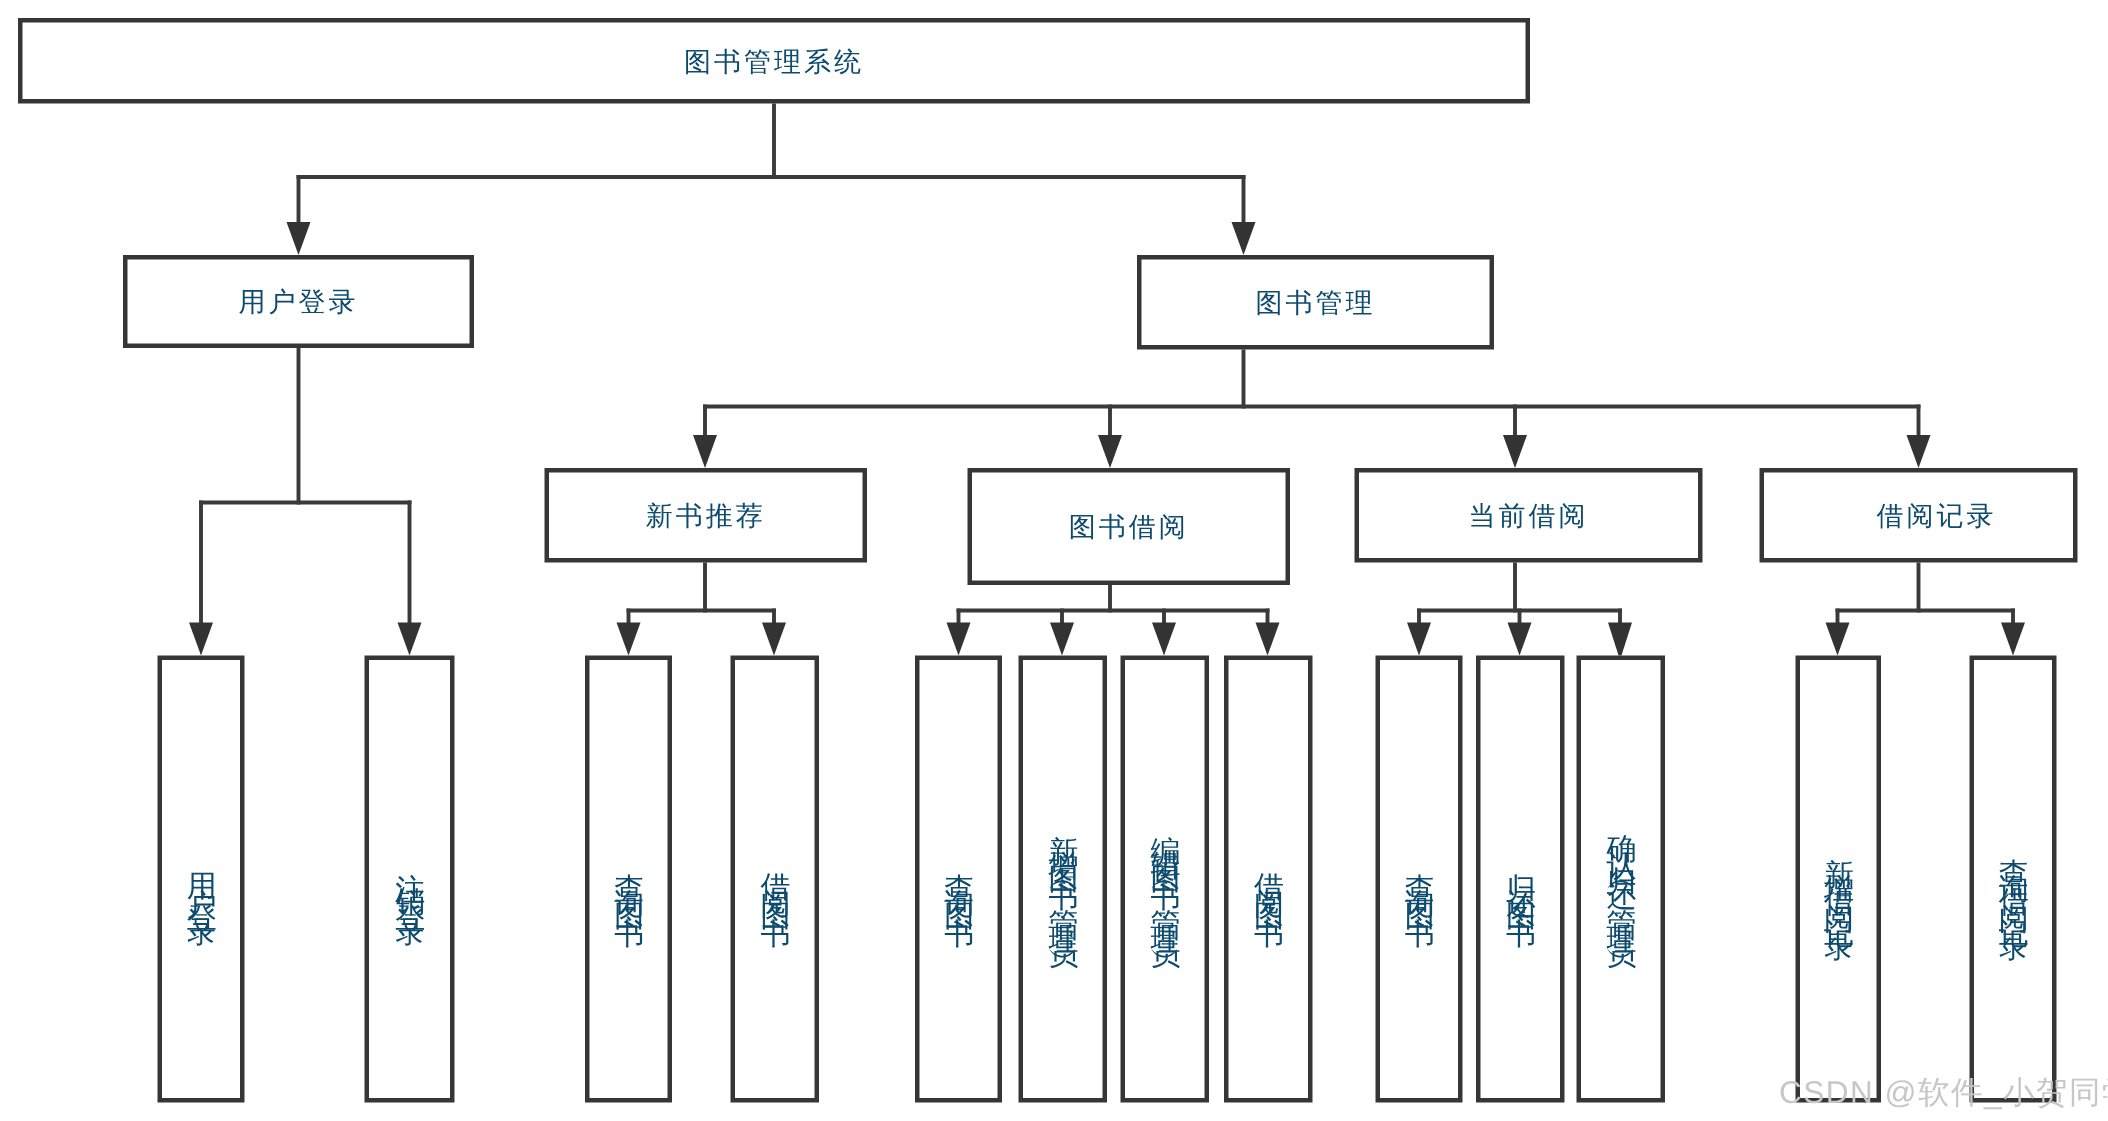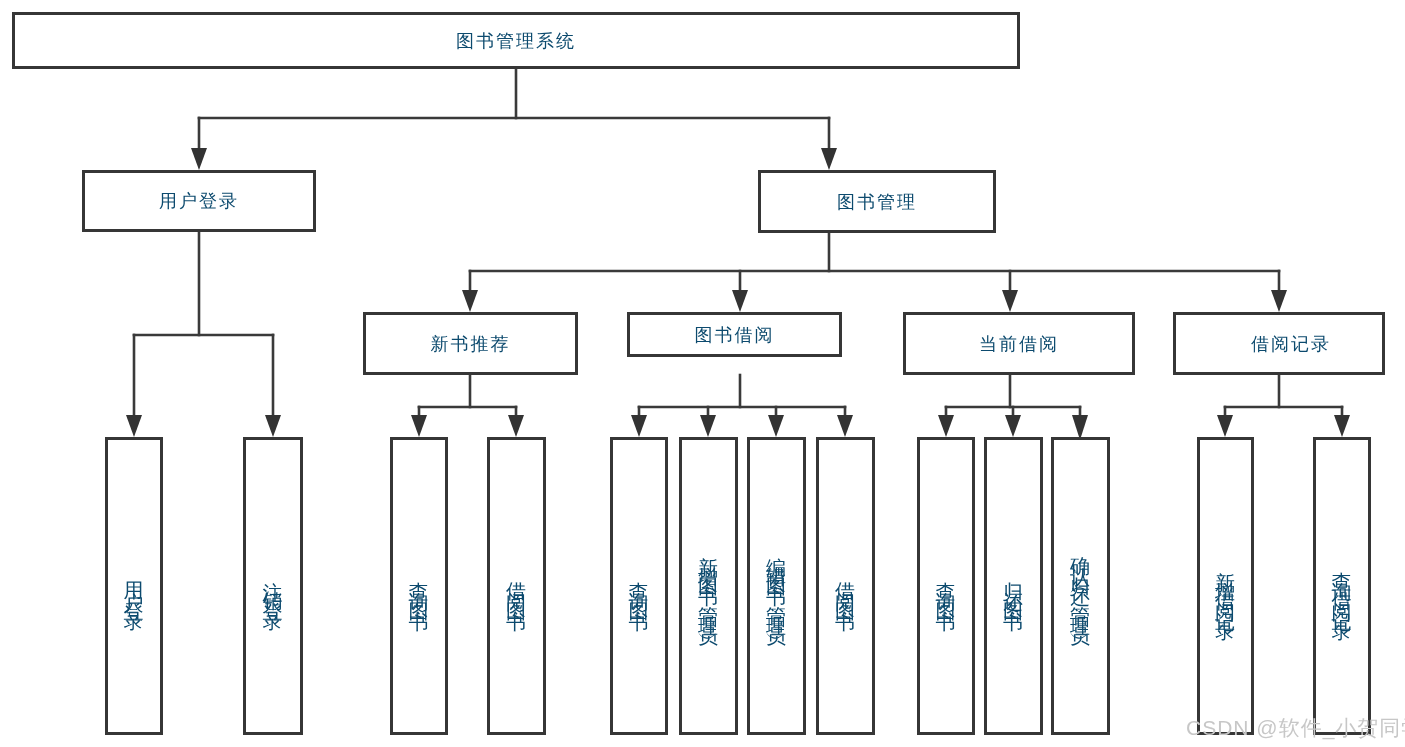--- a/index.html
+++ b/index.html
@@ -121,21 +121,21 @@
       <polygon points="1334,415 1350,415 1342,437"></polygon>
     </g>
   </svg>
 
   <div class="node hnode" style="left:12px;top:12px;width:1008px;height:57px;">图书管理系统</div>
 
   <div class="node hnode" style="left:82px;top:170px;width:234px;height:62px;">用户登录</div>
   <div class="node hnode" style="left:710px;top:170px;width:238px;height:63px;margin-left:48px;">图书管理</div>
 
   <div class="node hnode" style="left:363px;top:312px;width:215px;height:63px;">新书推荐</div>
-  <div class="node hnode" style="left:627px;top:312px;width:215px;height:45px;">图书借阅</div>
+  <div class="node hnode" style="left:645px;top:312px;width:215px;height:78px;">图书借阅</div>
   <div class="node hnode" style="left:903px;top:312px;width:232px;height:63px;">当前借阅</div>
   <div class="node hnode" style="left:1173px;top:312px;width:212px;height:63px;padding-left:24px;">借阅记录</div>
 
   <div class="node leaf" style="left:105px;width:58px;">用户登录</div>
   <div class="node leaf" style="left:243px;width:60px;">注销登录</div>
 
   <div class="node leaf" style="left:390px;width:58px;">查询图书</div>
   <div class="node leaf" style="left:487px;width:59px;">借阅图书</div>
 
   <div class="node leaf" style="left:610px;width:58px;">查询图书</div>

